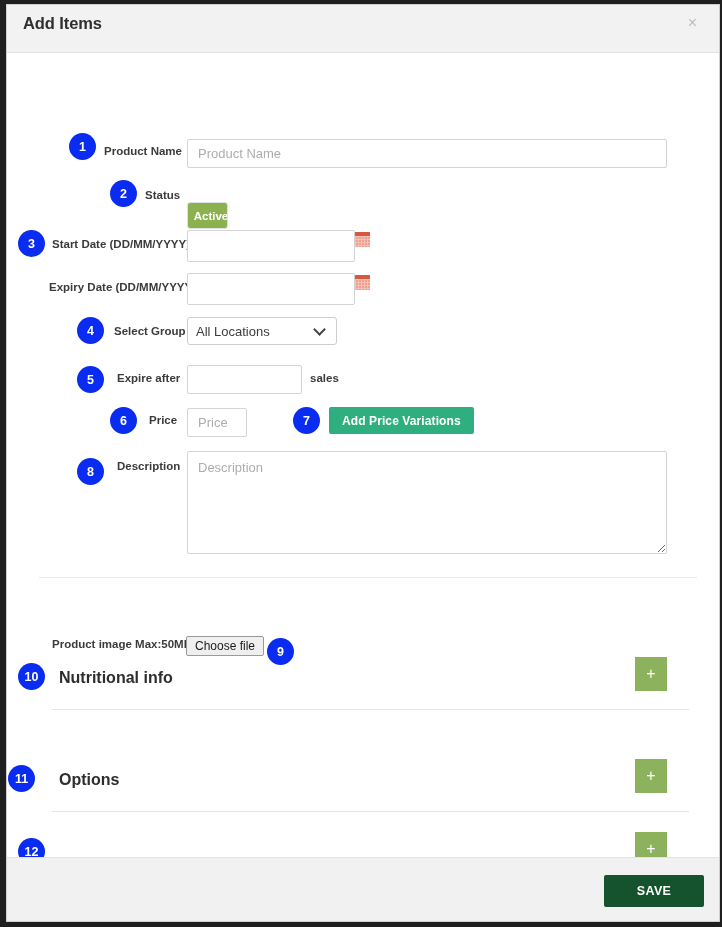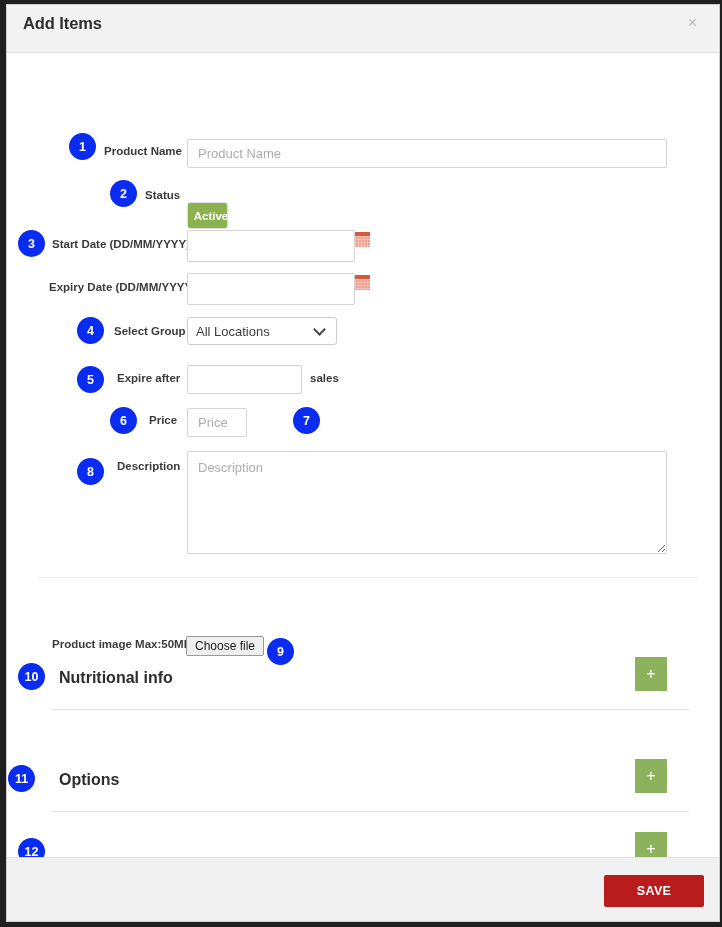--- a/index.html
+++ b/index.html
@@ -325,21 +325,21 @@
     background: #f1f1f1;
     border-top: 1px solid #e3e3e3;
     box-sizing: border-box;
   }
   .btn-save {
     position: absolute;
     right: 17px;
     top: 17px;
     width: 100px;
     height: 32px;
-    background: #b91c1c;
+    background: #14532d;
     color: #ffffff;
     border: none;
     border-radius: 2px;
     font-family: "Liberation Sans", sans-serif;
     font-size: 12.5px;
     font-weight: bold;
     letter-spacing: 0.4px;
     cursor: pointer;
   }
 </style>
@@ -390,20 +390,21 @@
     <div class="badge" style="left:70px; top:313px;">5</div>
     <div class="field-label" style="left:110px; top:319px;">Expire after</div>
     <input class="txt-input" style="left: 180px; top: 312px; width: 115px; height: 29px;">
     <div class="unit-label" style="left:303px; top:319px;">sales</div>
 
     <div class="badge" style="left:103px; top:354px;">6</div>
     <div class="field-label" style="left:142px; top:361px;">Price</div>
     <input class="txt-input" style="left: 180px; top: 355px; width: 60px; height: 29px;" placeholder="Price">
 
     <div class="badge" style="left:286px; top:354px;">7</div>
+    <button class="btn-teal">Add Price Variations</button>
 
     <div class="badge" style="left:70px; top:405px;">8</div>
     <div class="field-label" style="left:110px; top:407px;">Description</div>
     <textarea class="ta" placeholder="Description" style=""></textarea>
 
     <div class="divider" style="top:524px;"></div>
 
     <div class="file-label">Product image  Max:50MB</div>
     <button class="choose-file">Choose file</button>
     <div class="badge" style="left:260px; top:585px;">9</div>

